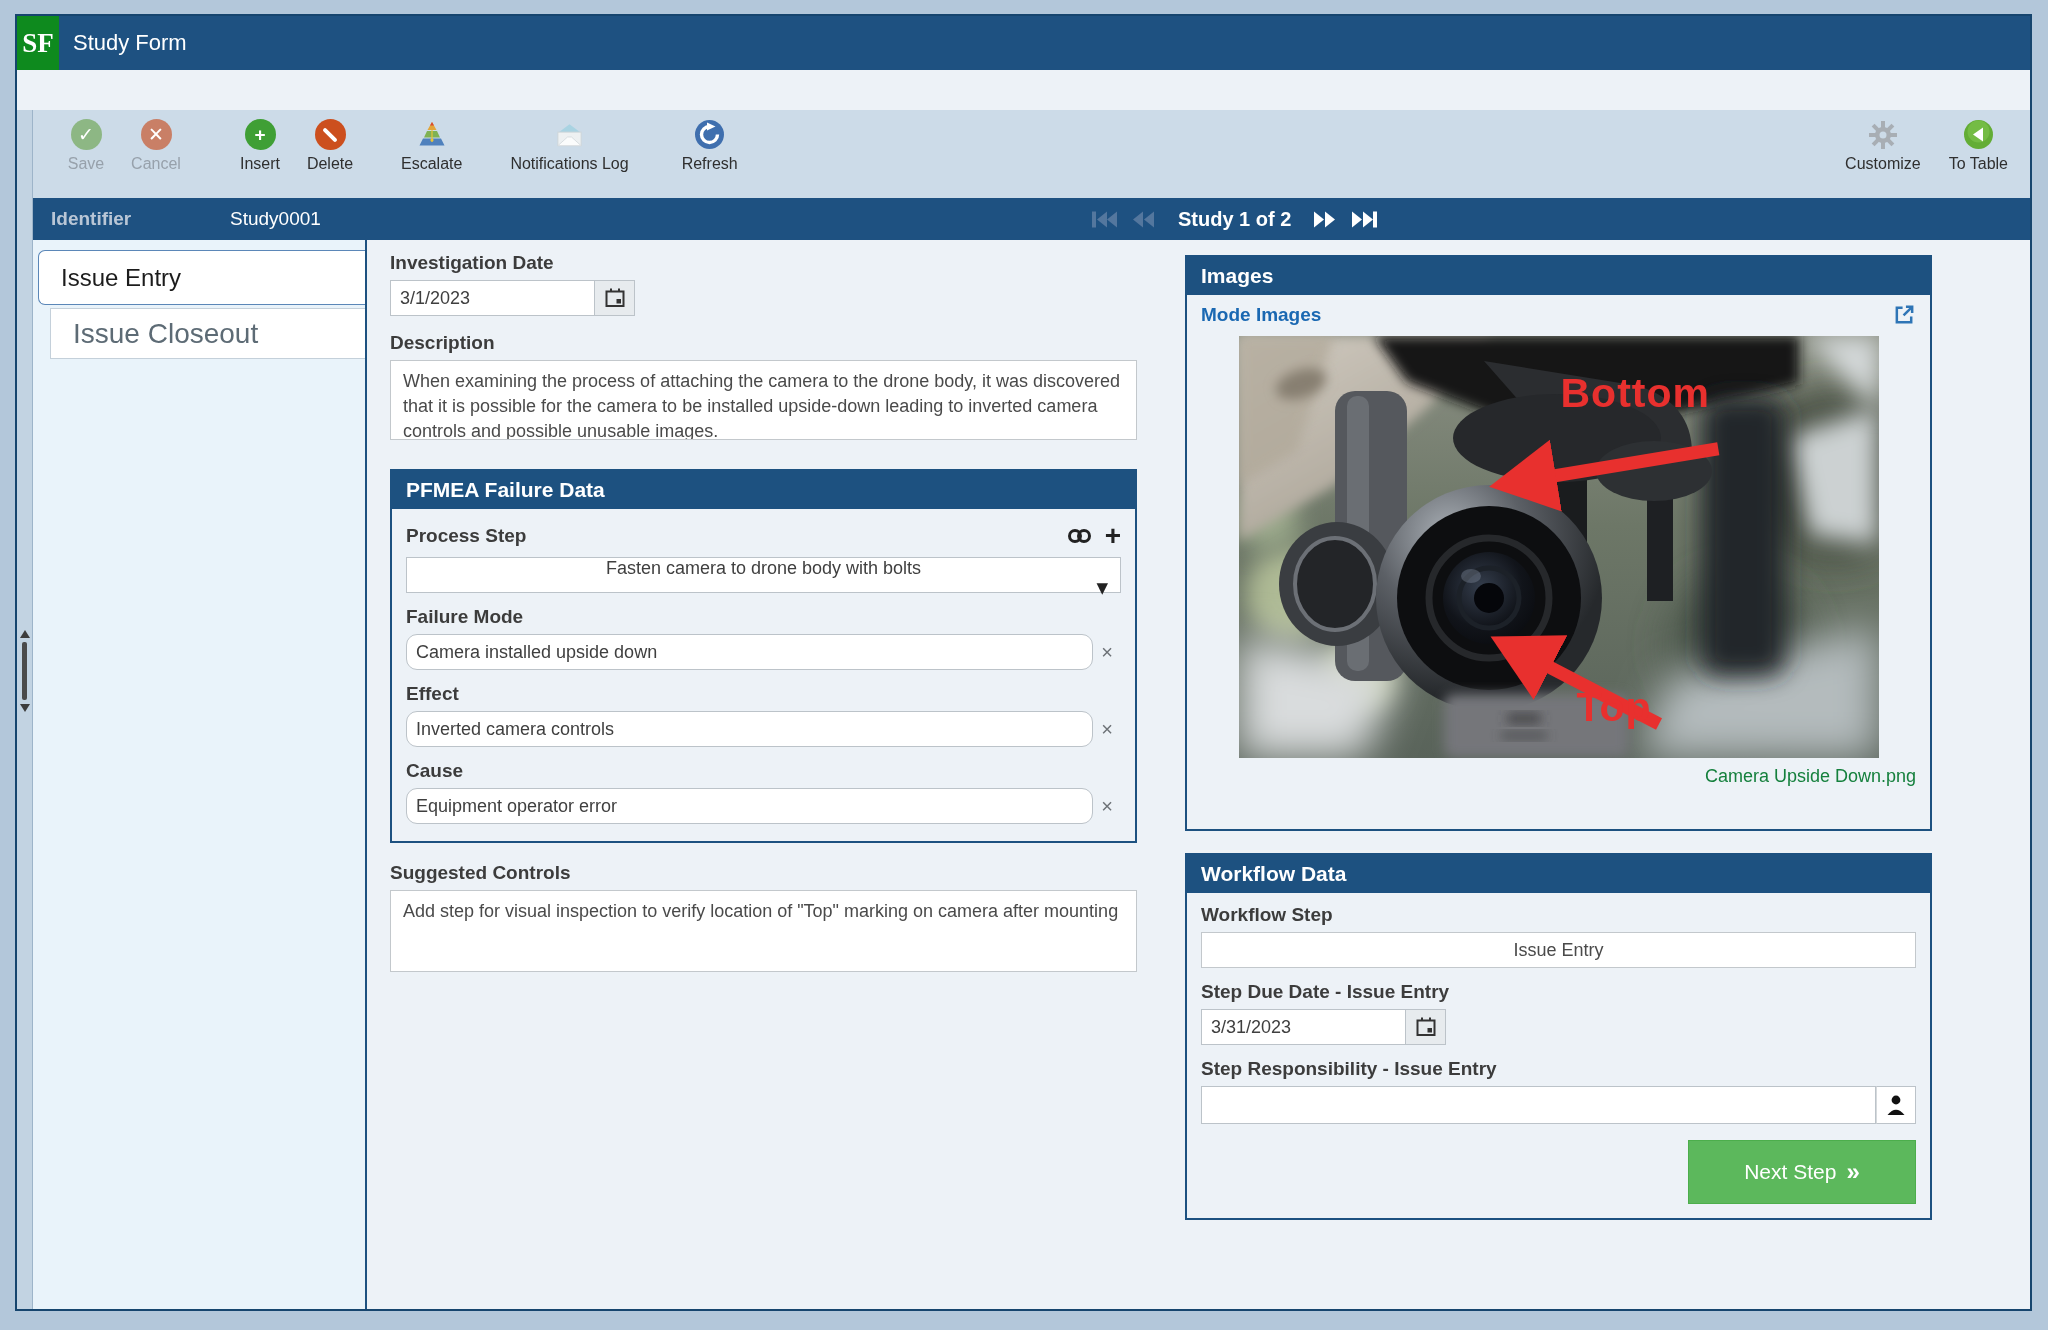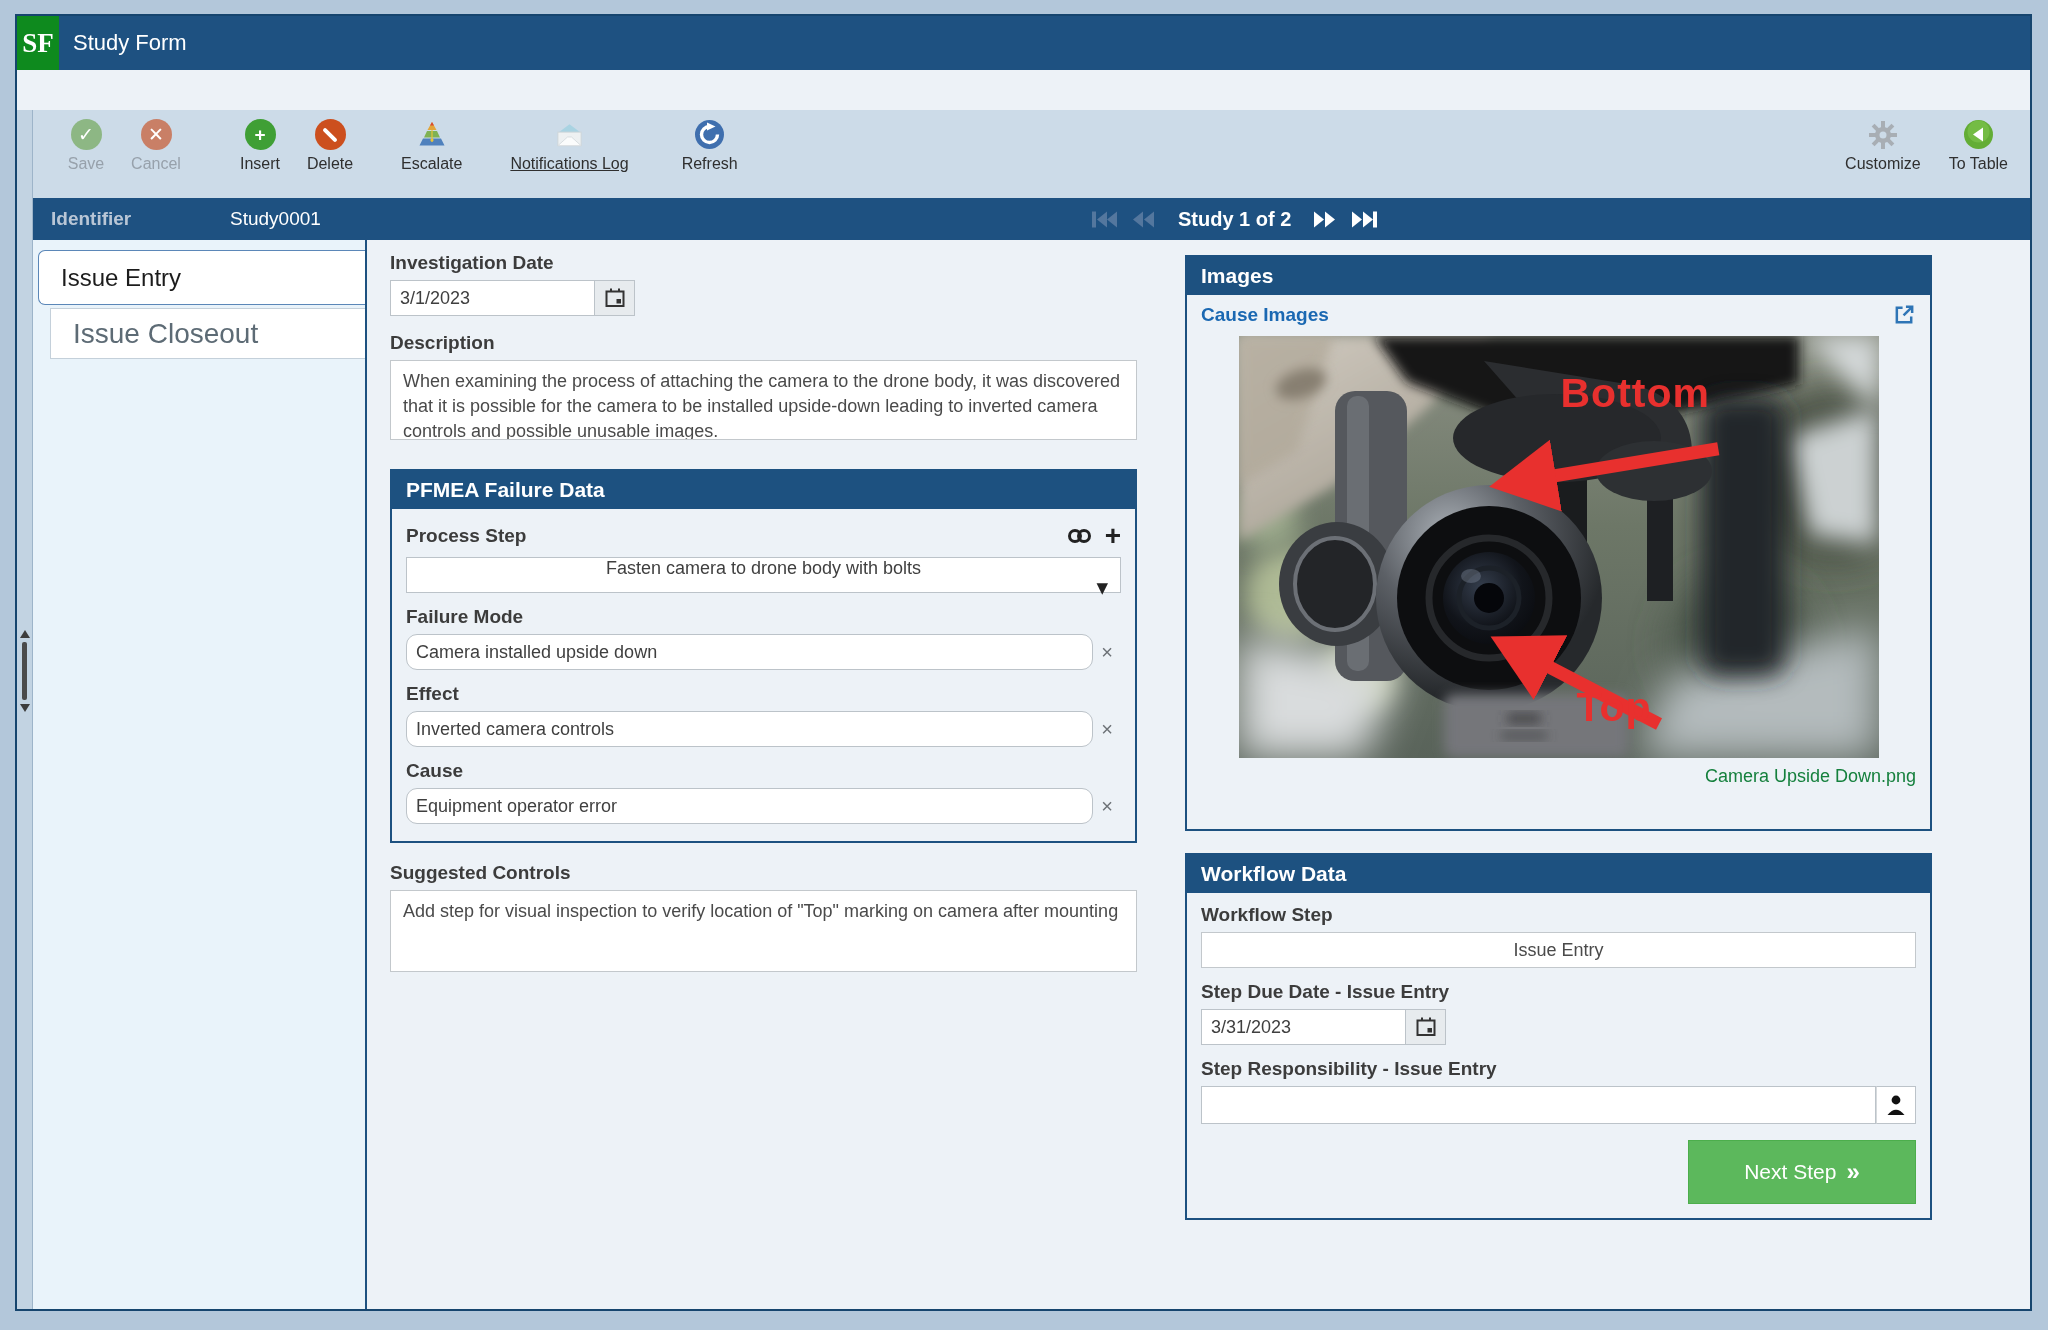--- a/index.html
+++ b/index.html
@@ -39,21 +39,21 @@
   .tb-btn{ display:flex; flex-direction:column; align-items:center; gap:5px; min-width:58px; cursor:pointer; }
   .tb-btn .lbl{ font-size:16px; color:#2f2f2f; white-space:nowrap; }
   .tb-btn.disabled .lbl{ color:#97a1ab; }
   .circle-ic{ width:31px; height:31px; border-radius:50%; display:flex; align-items:center; justify-content:center;
               color:#fff; font-size:19px; font-weight:bold; line-height:1; }
   .ic-save{ background:#8db784; }
   .ic-cancel{ background:#c97f66; }
   .ic-insert{ background:#3f9f35; }
   .ic-delete{ background:#cc4f1e; }
   .ic-delete span{ display:block; width:18px; height:4px; background:#fff; border-radius:2px; transform:rotate(45deg); }
-  .gap-a{ margin-left:46px; } .gap-b{ margin-left:12px; } .gap-c{ margin-left:42px; } .gap-d{ margin-left:48px;text-decoration:underline; } .gap-e{ margin-left:52px; }
+  .gap-a{ margin-left:46px; } .gap-b{ margin-left:12px; } .gap-c{ margin-left:42px; } .gap-d{ margin-left:48px; } .gap-e{ margin-left:52px; }
   .tb-right{ margin-left:auto; display:flex; gap:28px; }
   .icon30{ width:31px; height:31px; display:flex; align-items:center; justify-content:center; }
   
   .id-bar{ height:42px; background:#1e5181; display:flex; align-items:center; position:relative; flex:0 0 auto; }
   .id-label{ color:#b9c6d6; font-size:19px; font-weight:bold; margin-left:18px; }
   .id-value{ color:#fff; font-size:19px; position:absolute; left:197px; }
   .nav-group{ position:absolute; left:1058px; display:flex; align-items:center; gap:14px; }
   .nav-btn{ display:flex; align-items:center; cursor:pointer; }
   .nav-status{ color:#fff; font-size:20px; font-weight:bold; margin:0 8px; white-space:nowrap; }
   
@@ -356,21 +356,21 @@
               <textarea class="txt-area" style="height: 82px;">Add step for visual inspection to verify location of "Top" marking on camera after mounting</textarea>
             </div>
           </div>
 
           <div class="right-col">
 
             <div class="panel">
               <div class="panel-hd">Images</div>
               <div class="img-body">
                 <div class="edit-row">
-                  <a class="edit-link">Cause Images</a>
+                  <a class="edit-link">Mode Images</a>
                   <span class="ext-ic">
                     <svg width="23" height="23" viewBox="0 0 24 24">
                         <g fill="none" stroke="#2e75b6" stroke-width="2.6">
                           <path d="M10,5 H4 V20 H19 V14"></path>
                           <path d="M13.5,4 H20 V10.5"></path>
                           <path d="M20,4 L11,13"></path>
                         </g>
                       </svg>
                   </span>
                 </div>

